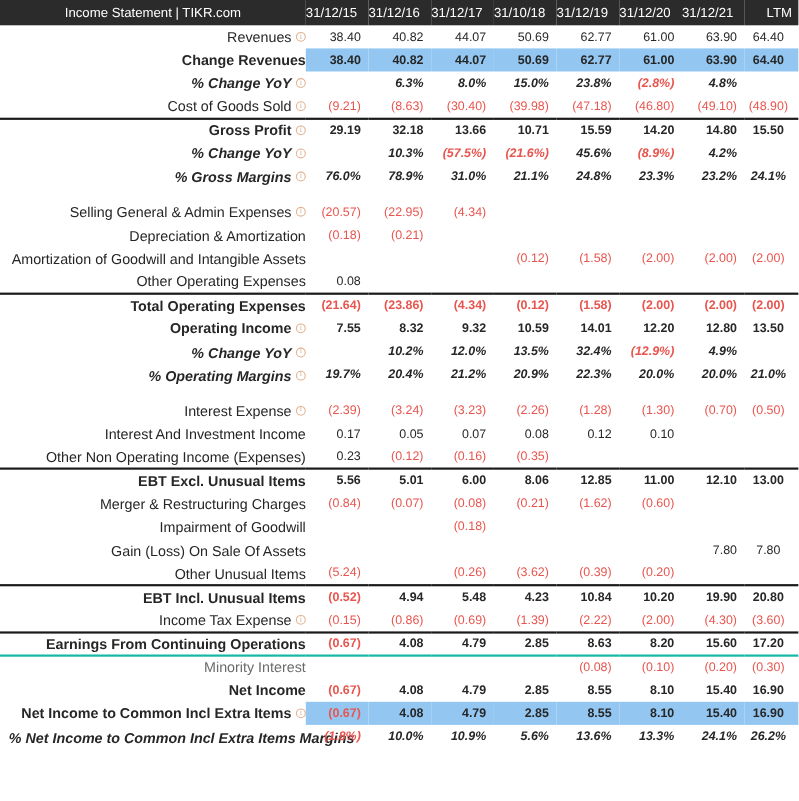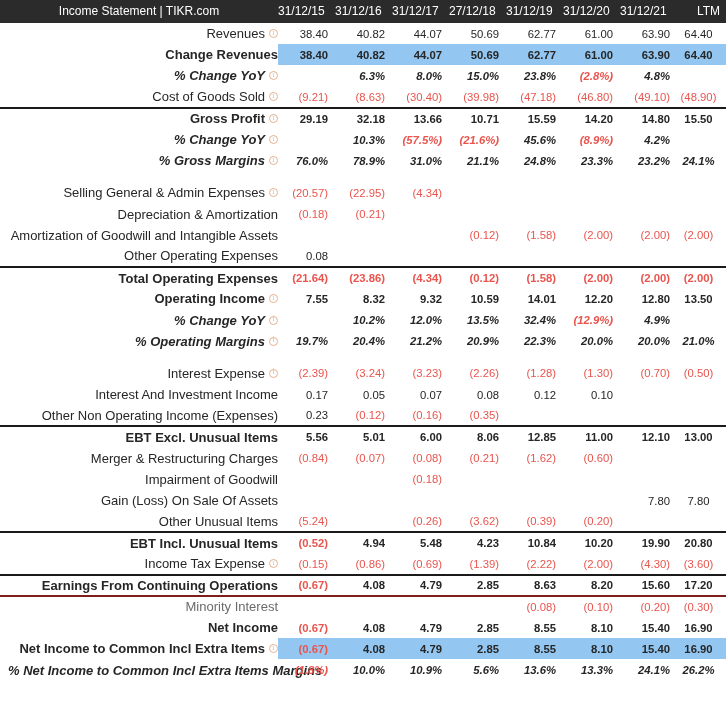--- a/index.html
+++ b/index.html
@@ -80,21 +80,21 @@
   tr.r-italic td      { font-style: italic; font-weight: bold; }
   tr.r-indent td.label{ padding-left: 8px; }
   tr.r-spacer td      { height: 11px; }
 
   
   .neg { color: #e8554e; }
   .muted { color: #6b6b6b; }
 
   
   tr.sep-top td  { border-top: 2px solid #1a1a1a; margin-left: 28px; }
-  tr.sep-bot td  { border-bottom: 2px solid #7f1d1d; }
+  tr.sep-bot td  { border-bottom: 2px solid #14b8a6; }
 
   
   tr.hl td.num { background: #93c7f2; }
 
   
   .info-icon {
     display: inline-block;
     width: 9px; height: 9px;
     border: 1px solid #e3b394;
     border-radius: 50%;
@@ -129,21 +129,21 @@
       <col class="c-per">
       <col class="c-per">
       <col class="c-ltm">
   </colgroup>
   <thead>
     <tr>
       <th class="h-title">Income Statement | TIKR.com</th>
       <th class="h-period">31/12/15</th>
       <th class="h-period">31/12/16</th>
       <th class="h-period">31/12/17</th>
-      <th class="h-period">27/12/18</th>
+      <th class="h-period">31/10/18</th>
       <th class="h-period">31/12/19</th>
       <th class="h-period">31/12/20</th>
       <th class="h-period">31/12/21</th>
       <th class="h-ltm">LTM</th>
     </tr>
   </thead>
   <tbody id="statement-body">
       <tr class="">
         <td class="label"><span>Revenues</span><span class="info-icon"></span></td>
         <td class="num">38.40</td>

